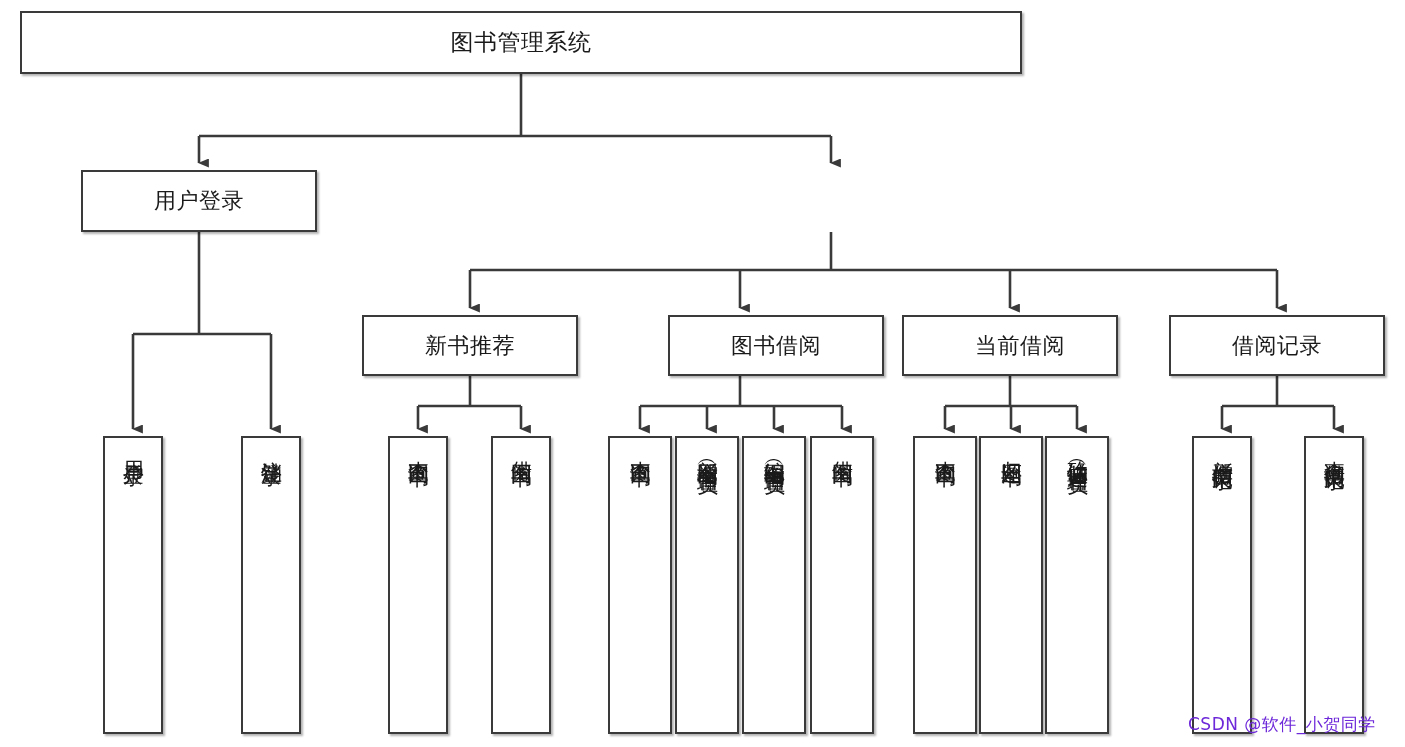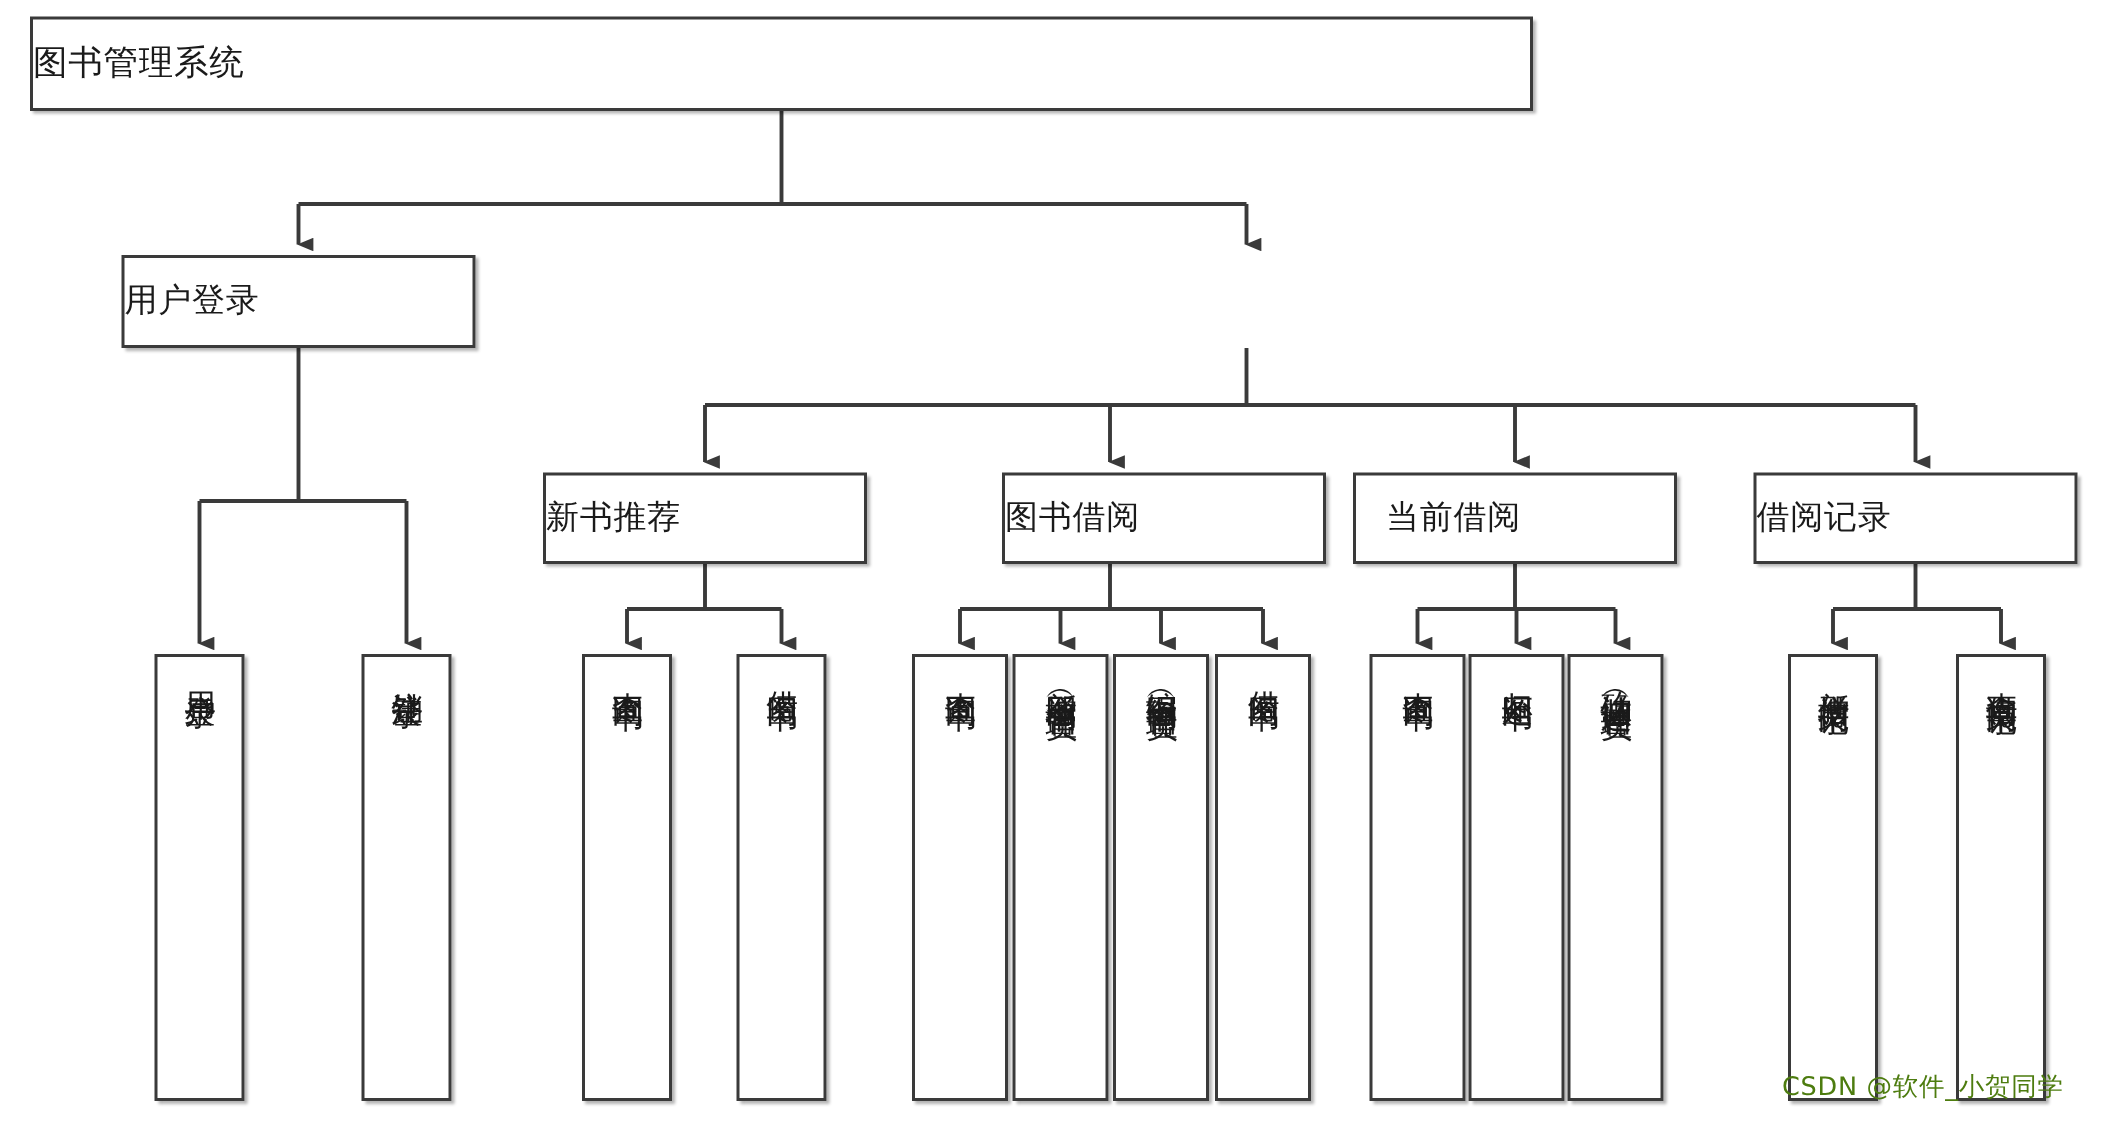--- a/index.html
+++ b/index.html
@@ -27,21 +27,21 @@
     pointer-events: none;
   }
   .node {
     position: absolute;
     box-sizing: border-box;
     background: #ffffff;
     border: 2px solid #3a3a3a;
     box-shadow: 2px 2px 2px rgba(0,0,0,0.30);
     display: flex;
     align-items: center;
-    justify-content: flex-start;
+    justify-content: center;
     color: #1a1a1a;
     z-index: 2;
   }
   .node-label {
     display: block;
     text-align: center;
     line-height: 1.18;
     white-space: pre;
   }
   
@@ -64,21 +64,21 @@
     font-size: 21px;
     line-height: 1.0;
     letter-spacing: 2px;
     white-space: nowrap;
   }
   #watermark {
     position: absolute;
     left: 1188px;
     top: 713px;
     font-size: 17px;
-    color: #4d7c0f;
+    color: #6d28d9;
     white-space: nowrap;
     z-index: 5;
     letter-spacing: 0.5px;
   }
 </style>
 </head>
 <body>
 
 <div id="canvas">
 

